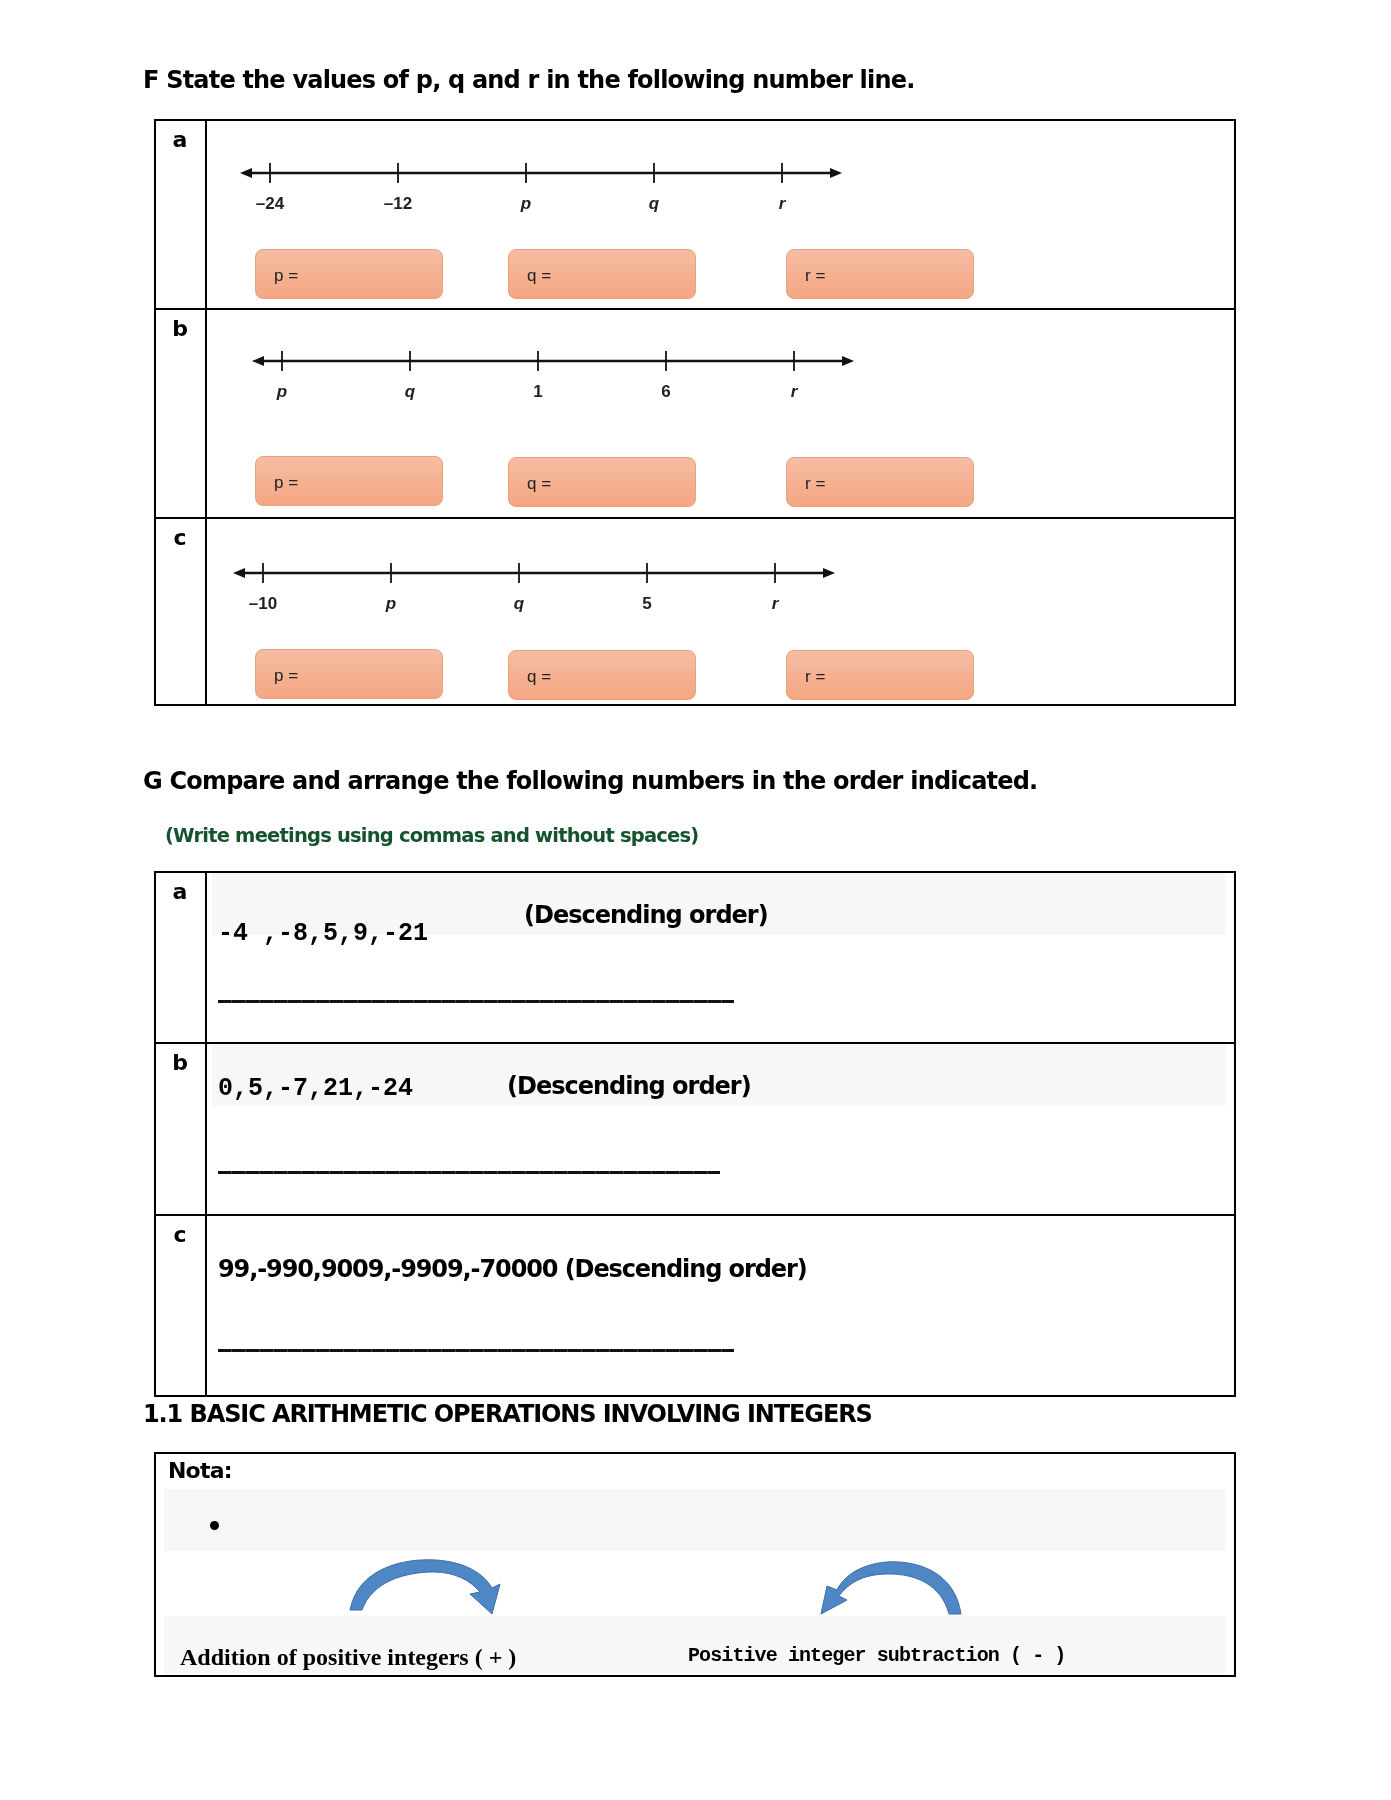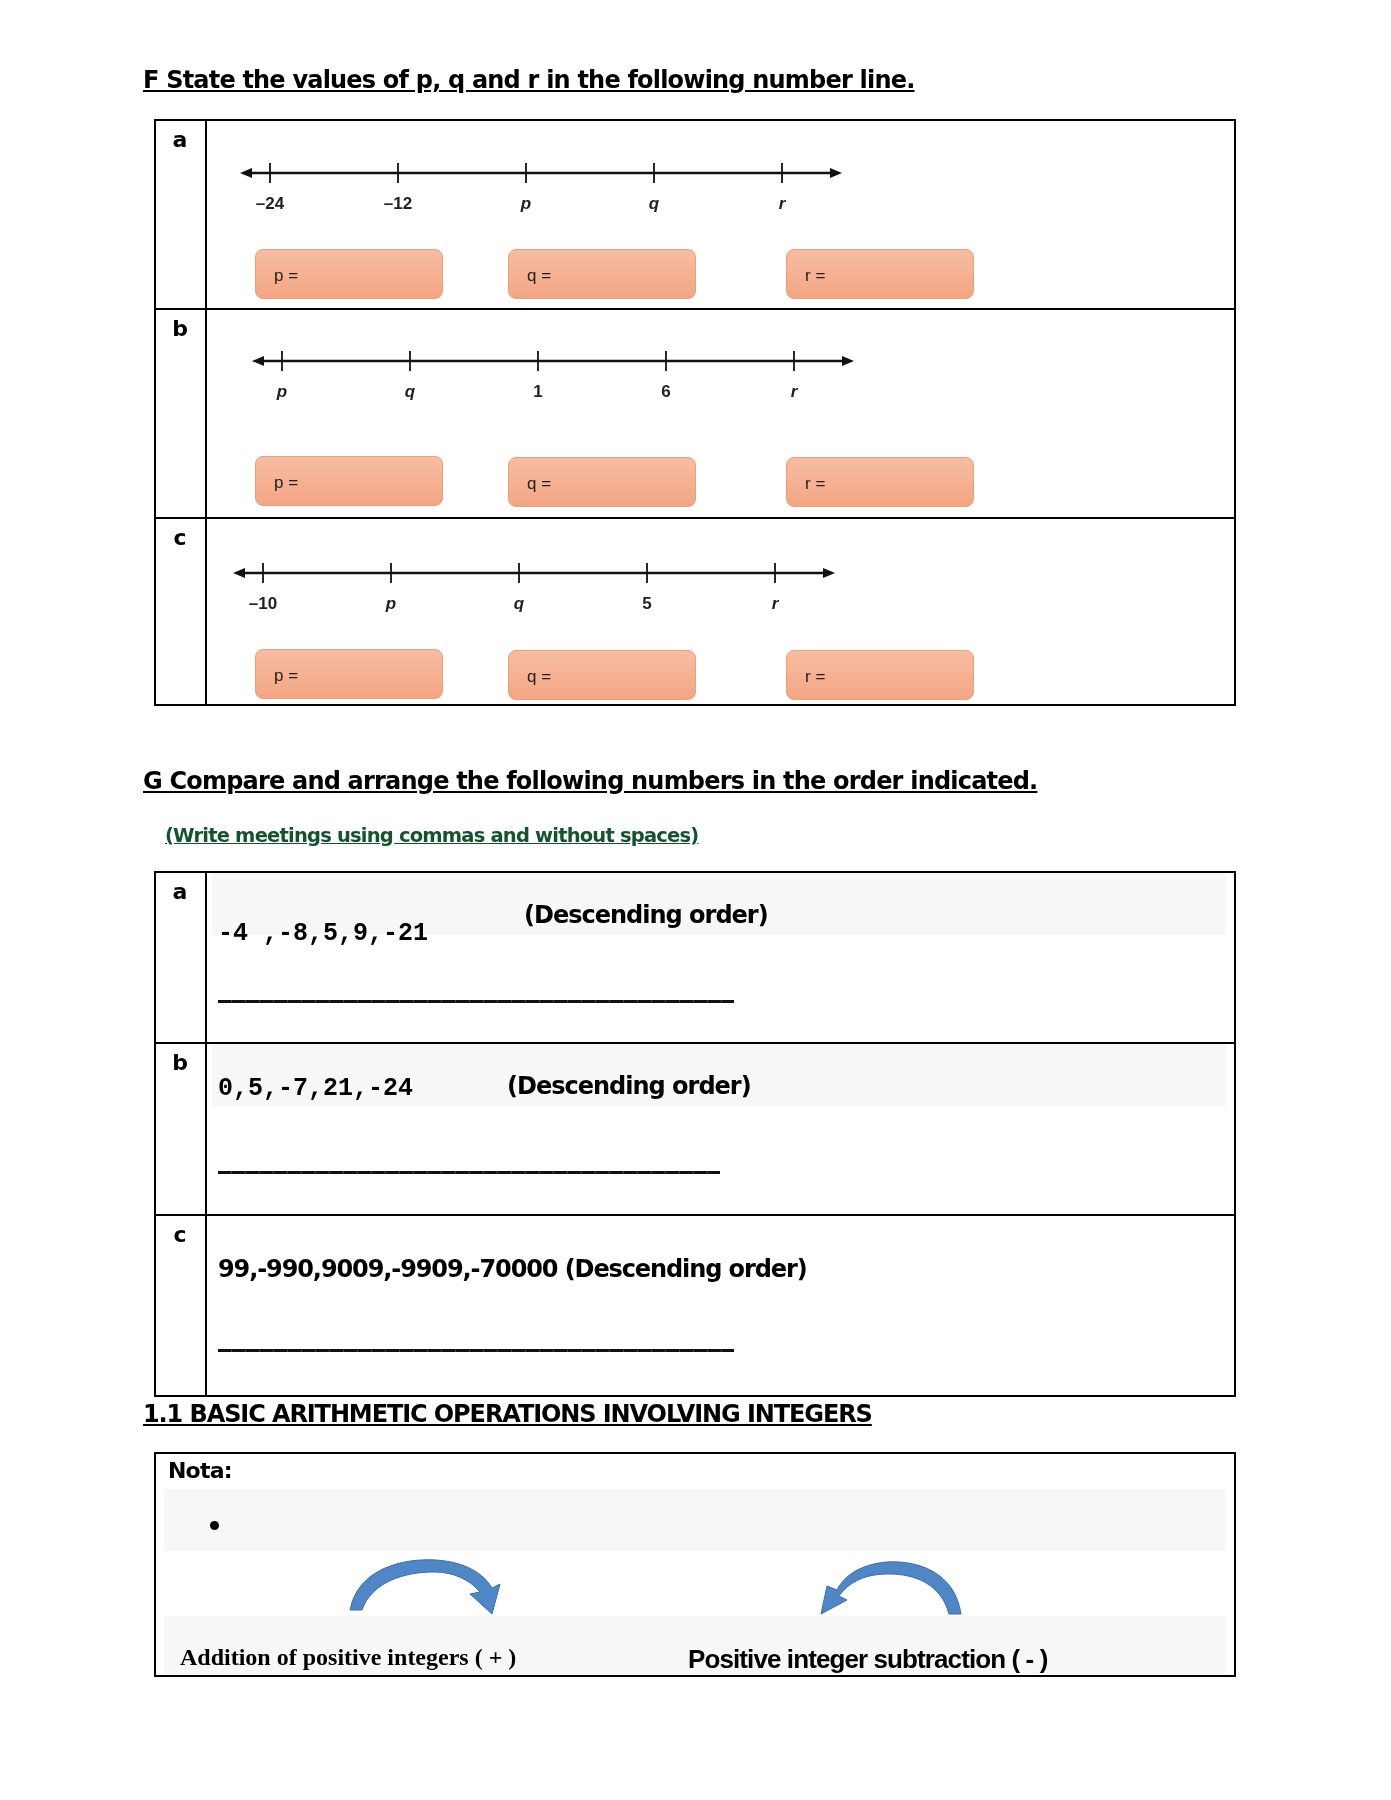--- a/index.html
+++ b/index.html
@@ -1,19 +1,19 @@
 <!DOCTYPE html>
 <html><head>
 <meta charset="utf-8">
 <style>
   * { box-sizing: border-box; margin: 0; padding: 0; }
   html, body { width: 1391px; height: 1800px; background: #ffffff; overflow: hidden; }
   body { position: relative; font-family: "Liberation Sans", "DejaVu Sans", sans-serif; color: #000; }
 
-  .abs { position: absolute; text-decoration: underline; }
+  .abs { position: absolute; }
 
   .heading {
     font-family: "DejaVu Sans", sans-serif;
     font-weight: bold;
     font-size: 24px;
     letter-spacing: -0.8px;
     white-space: nowrap;
   }
 
   
@@ -113,21 +113,21 @@
   .bullettext {
     position: absolute; left: 91px; top: 55px;
     font-family: "DejaVu Sans", sans-serif; font-weight: bold; font-size: 22px; letter-spacing: -0.9px; white-space: nowrap;
   }
   .addlabel {
     position: absolute; left: 24px; top: 190px;
     font-family: "Liberation Serif", "DejaVu Serif", serif; font-weight: bold; font-size: 24px; white-space: nowrap;
   }
   .sublabel {
     position: absolute; left: 532px; top: 190px;
-    font-family: Liberation Sans, sans-serif; font-weight: bold; font-size: 26px; letter-spacing: -0.9px; white-space: nowrap;
+    font-family: Liberation Mono, monospace; font-weight: bold; font-size: 20px; letter-spacing: -0.9px; white-space: nowrap;
   }
   .arc { position: absolute; }
 </style>
 </head>
 <body>
 
 <div class="abs heading" style="left:143px; top:66px;">F  State the values of p, q and r in the following number line.</div>
 
 <div class="tableF">
 

